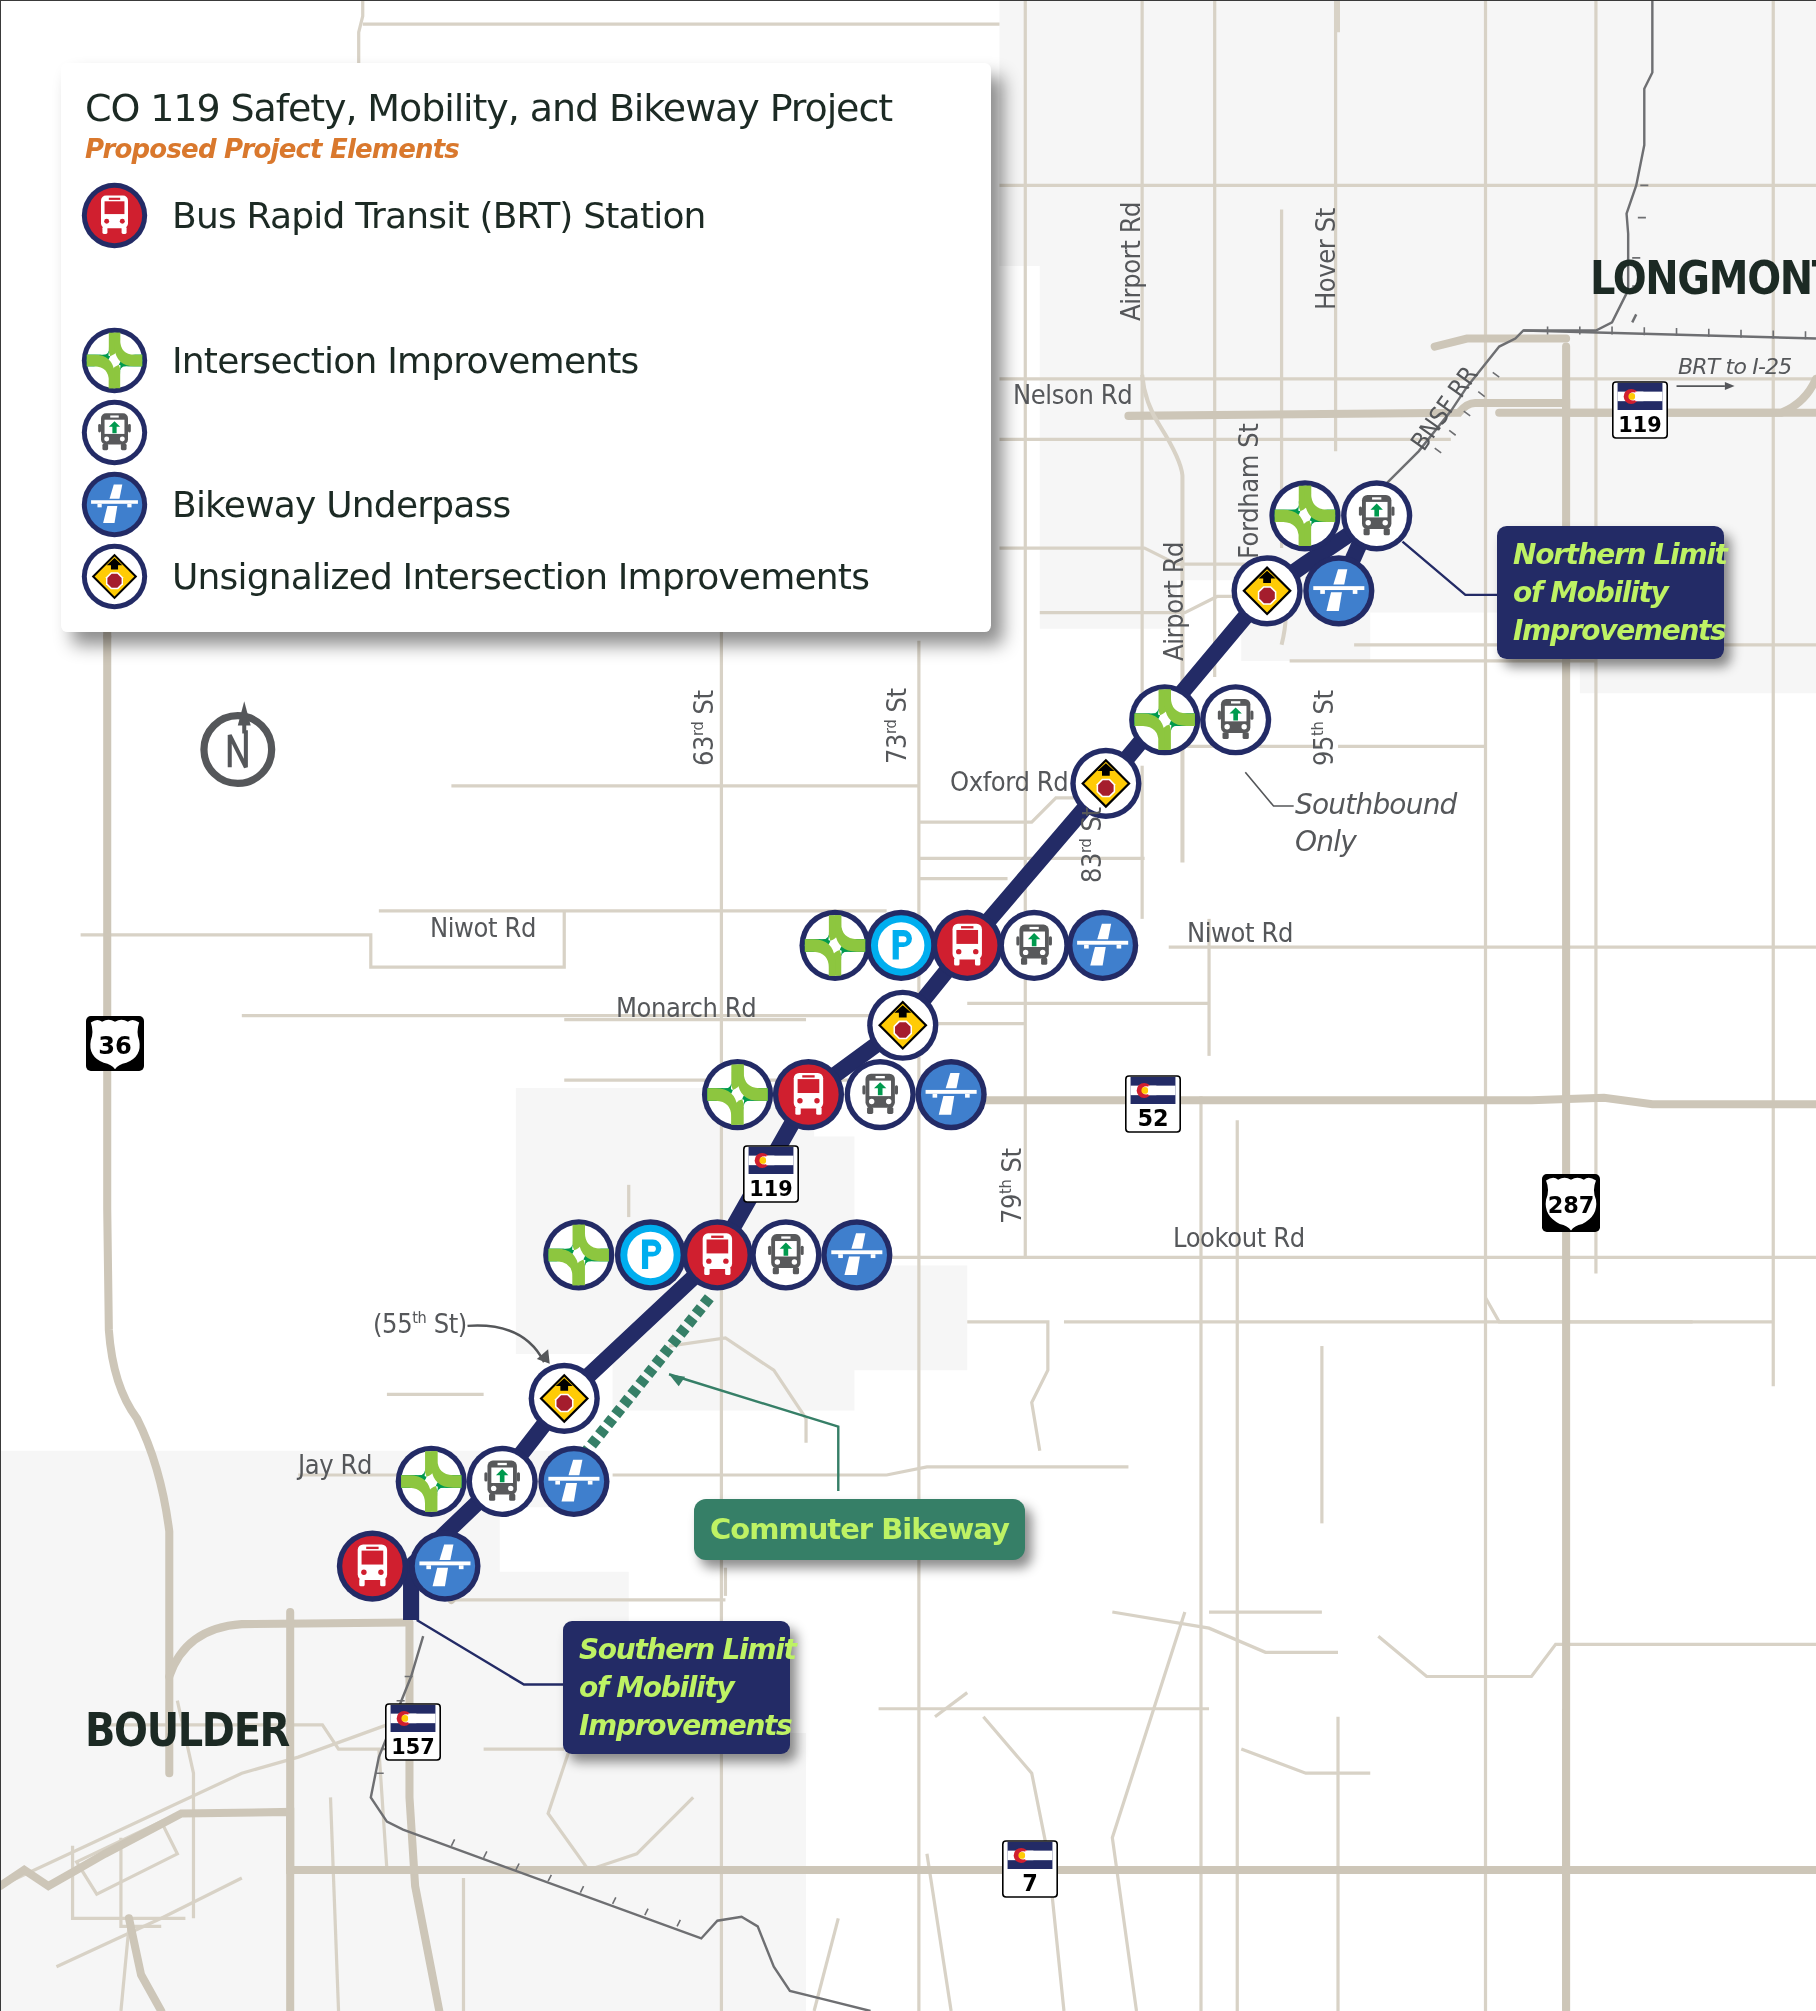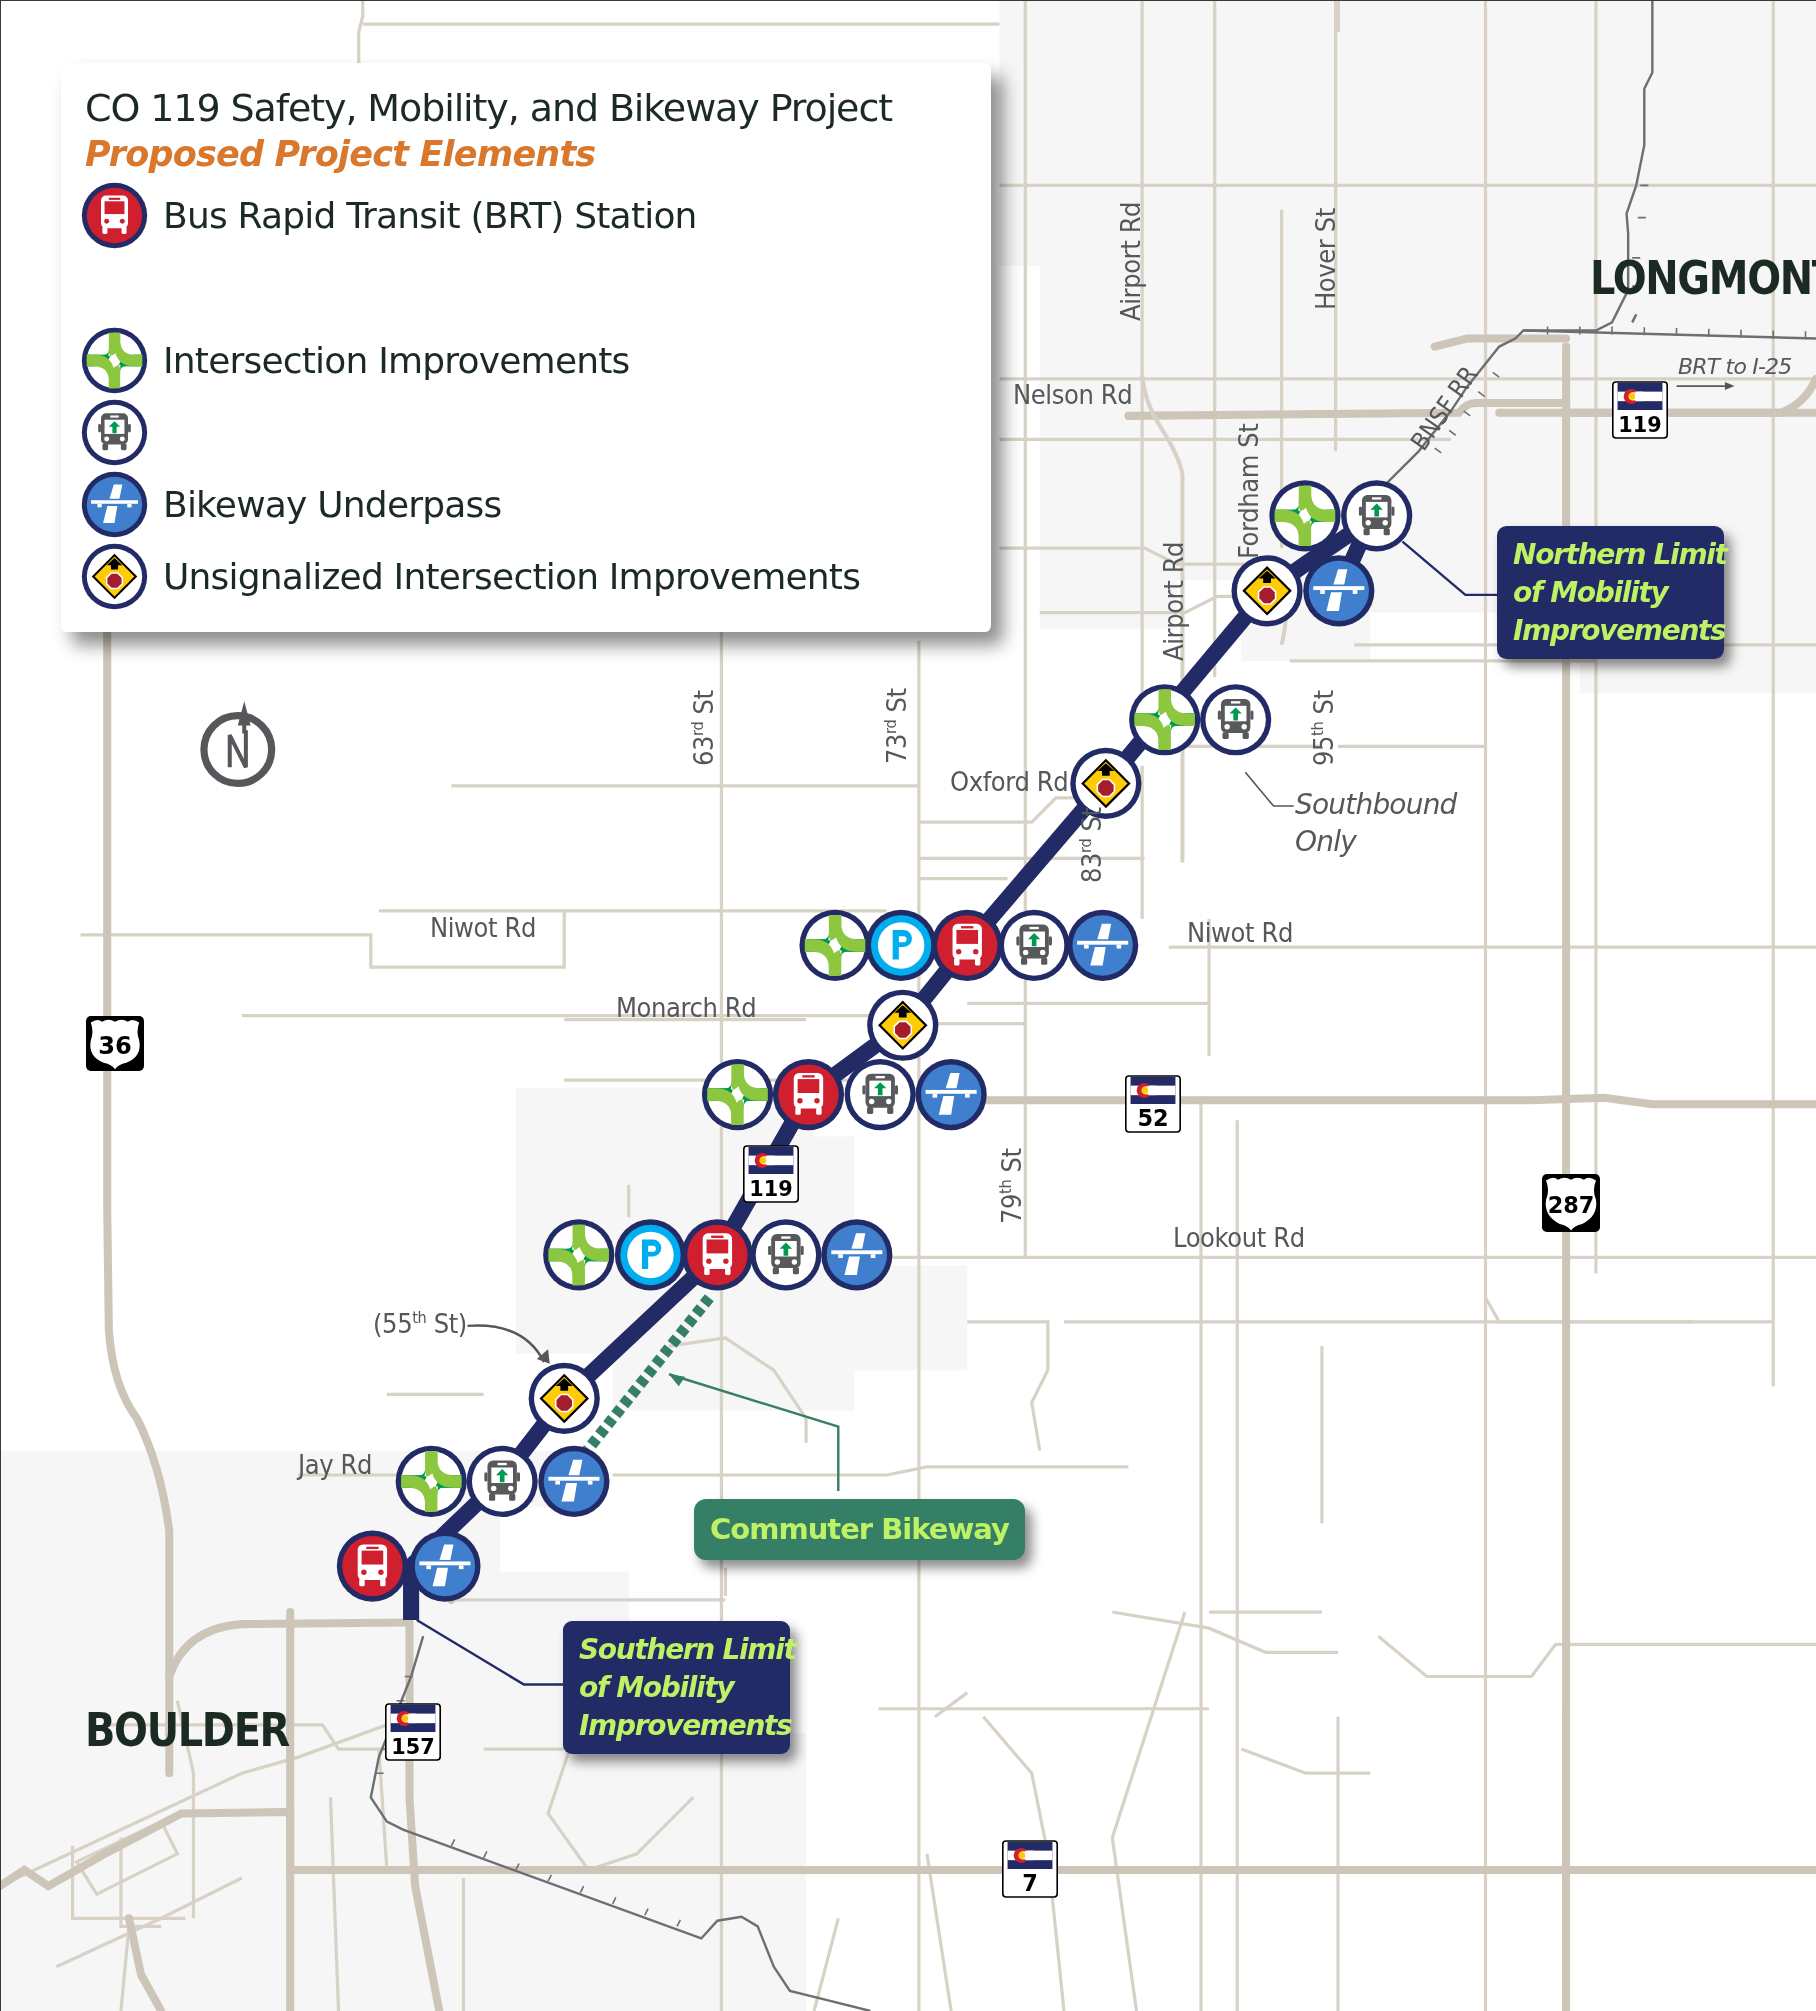--- a/index.html
+++ b/index.html
@@ -7,24 +7,24 @@
   #map { position: absolute; left: 0; top: 0; width: 1816px; height: 2011px; }
   .frame { position: absolute; left: 0; top: 0; width: 1815px; height: 2010px; border: 0.8px solid #3a3a3a; pointer-events: none; }
 
   
   .legend {
     position: absolute; left: 61px; top: 63px; width: 930px; height: 569px;
     background: #ffffff; border-radius: 6.4px;
     box-shadow: 11.3px 13px 18px rgba(0,0,0,0.45);
   }
   .legend-title { position: absolute; left: 24px; top: 22.6px; font-family: "DejaVu Sans", sans-serif; font-size: 38px; color: #1c2a24; letter-spacing: -1.1px; white-space: nowrap; }
-  .legend-subtitle { position: absolute; left: 24px; top: 71px; font-family: "DejaVu Sans", sans-serif; font-style: italic; font-weight: bold; font-size: 35px; color: #d9782d; letter-spacing: -0.8px; white-space: nowrap; }
+  .legend-subtitle { position: absolute; left: 24px; top: 71px; font-family: "DejaVu Sans", sans-serif; font-style: italic; font-weight: bold; font-size: 26px; color: #d9782d; letter-spacing: -0.8px; white-space: nowrap; }
   .legend-item { position: absolute; left: 18px; height: 69px; display: flex; align-items: center; }
   .legend-item svg { width: 71px; height: 71px; flex: none; }
-  .legend-label { margin-left: 13px; font-family: "DejaVu Sans", sans-serif; font-size: 36px; color: #1c2a24; letter-spacing: -0.8px; white-space: nowrap; }
+  .legend-label { margin-left: 22px; font-family: "DejaVu Sans", sans-serif; font-size: 36px; color: #1c2a24; letter-spacing: -0.8px; white-space: nowrap; }
 
   
   .lbl { position: absolute; font-family: "DejaVu Sans Condensed", "DejaVu Sans", sans-serif; color: #55575a; font-size: 27px; white-space: nowrap; letter-spacing: -0.4px; }
   .lbl.v { transform-origin: left top; transform: rotate(-90deg); }
   .lbl sup { font-size: 60%; }
   .city { position: absolute; font-family: "DejaVu Sans", sans-serif; font-weight: bold; color: #1c2a24; font-size: 47px; letter-spacing: -1.6px; transform: scaleX(0.85); transform-origin: left top; white-space: nowrap; }
   .ital { position: absolute; font-family: "DejaVu Sans", sans-serif; font-style: italic; color: #55575a; font-size: 28px; white-space: nowrap; line-height: 37px; letter-spacing: -0.8px; }
 
   .callout { position: absolute; background: #232b66; border-radius: 9.7px; box-shadow: 6.4px 8px 11.3px rgba(0,0,0,0.45); color: #bef264; font-family: "DejaVu Sans", sans-serif; font-style: italic; font-weight: bold; font-size: 28px; line-height: 38px; padding: 9.7px 16px; letter-spacing: -1.3px; }
   .callout span { display: block; white-space: nowrap; }

